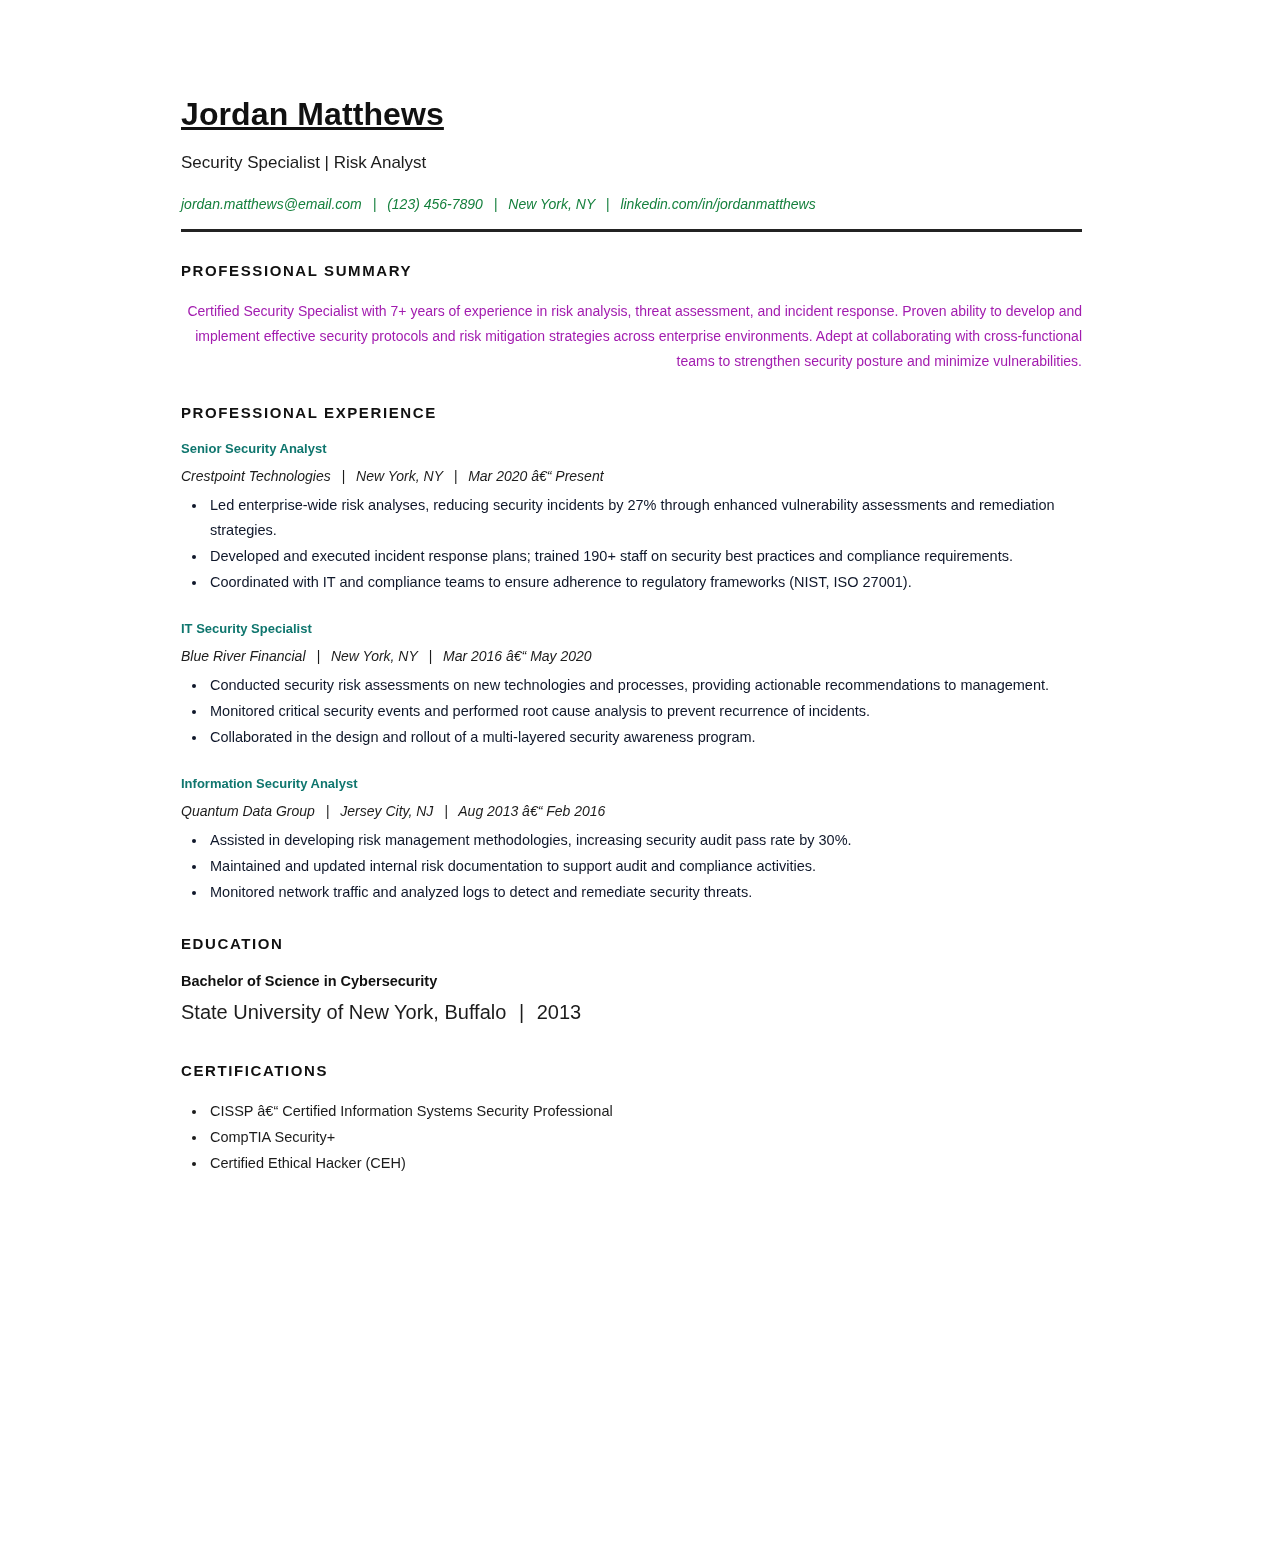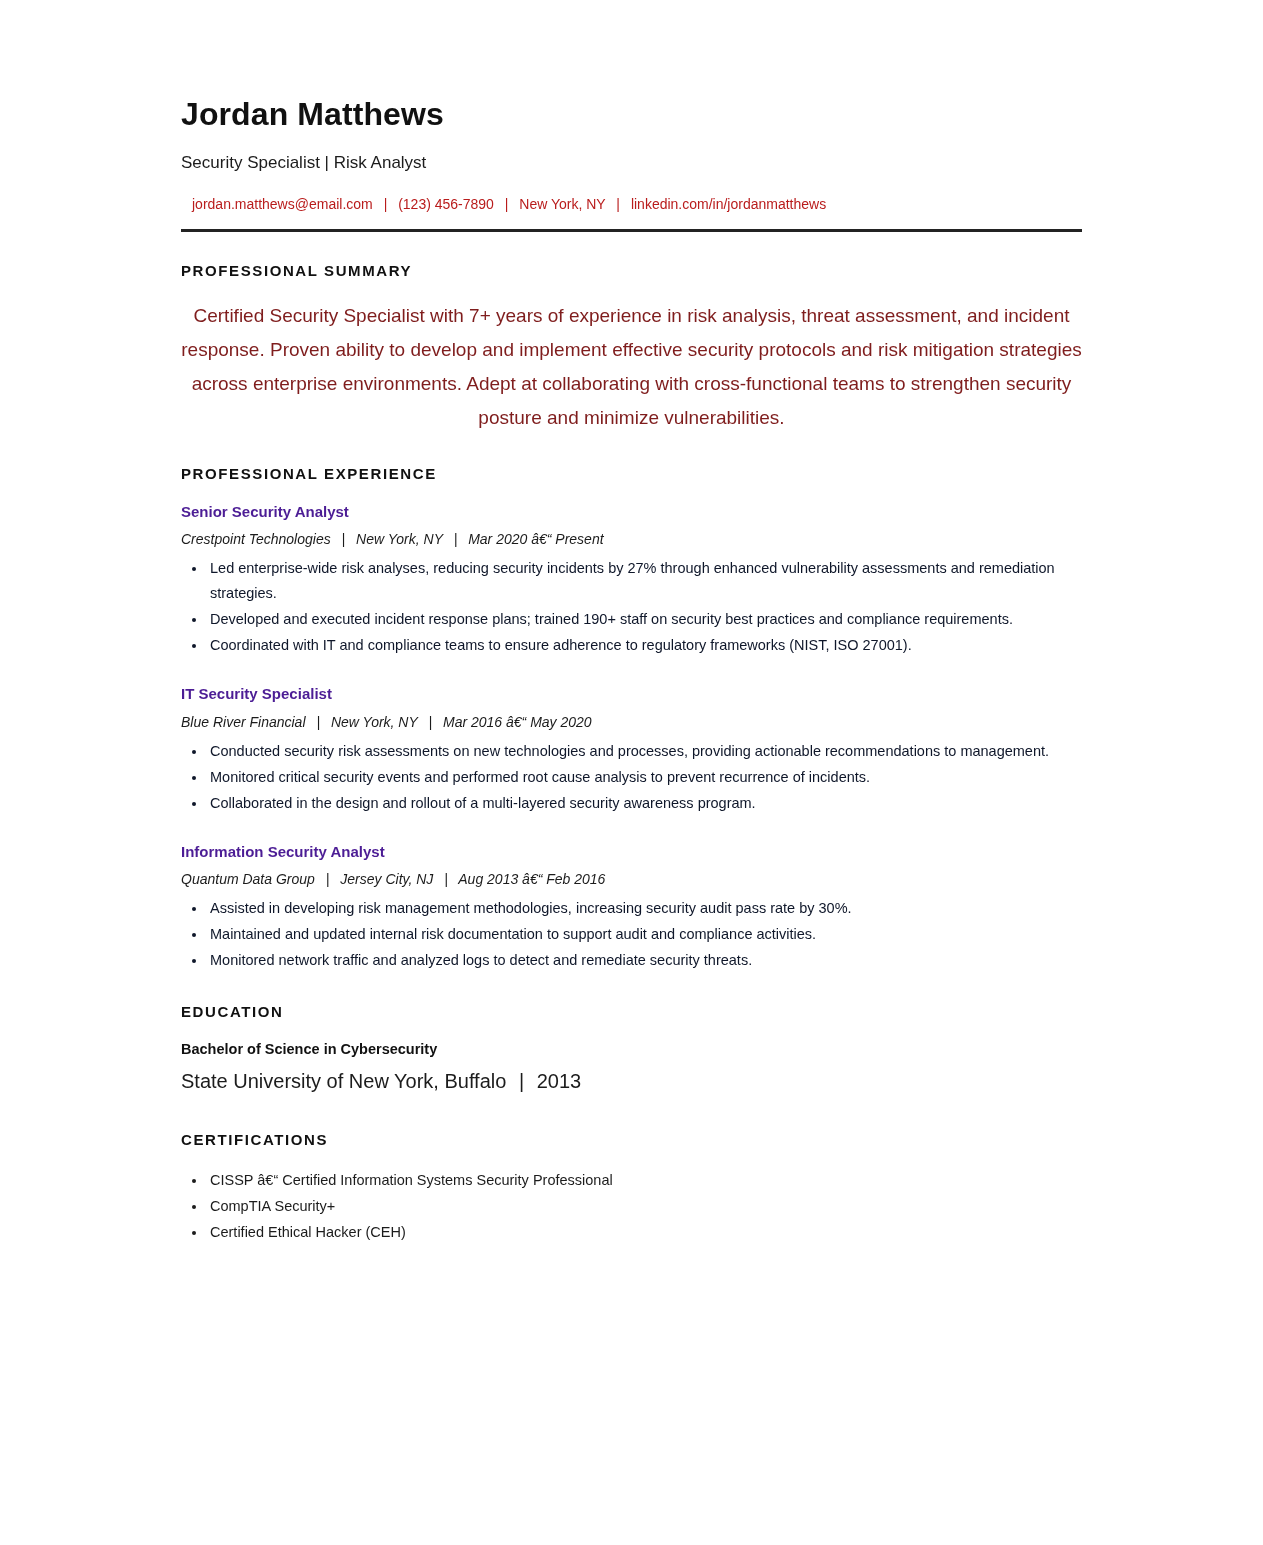--- a/index.html
+++ b/index.html
@@ -26,33 +26,35 @@
   }
 
   
   .name {
     font-size: 32px;
     font-weight: bold;
     letter-spacing: 0.1px;
     line-height: 1.15;
     margin: 0 0 20px 0;
     color: #111111;
+    text-decoration: underline;
   }
   .subtitle {
     font-size: 17px;
     font-weight: normal;
     line-height: 1.2;
     margin: 0 0 22px 0;
     color: #1c1c1c;
   }
   .contact {
     font-size: 14px;
     line-height: 1.3;
-    margin: 0 0 16px 11px;
-    color: #b91c1c;
+    margin: 0 0 16px 0;
+    color: #15803d;
+    font-style: italic;
   }
   .contact .sep {
     display: inline-block;
     padding: 0 7px;
   }
   .header-rule {
     border: 0;
     border-top: 3px solid #232323;
     margin: 0 0 30px 0;
     width: 901px;
@@ -68,40 +70,40 @@
     letter-spacing: 1.6px;
     text-transform: uppercase;
     margin: 0 0 20px 0;
     color: #111111;
   }
   .section-gap-lg {
     margin-bottom: 36px;
   }
 
   .summary-text {
-    font-size: 19px;
+    font-size: 14px;
     line-height: 1.78;
     margin: 0;
-    color: #7f1d1d;
-    text-align: center;
+    color: #a21caf;
+    text-align: right;
   }
 
   
   .job {
     margin: 0 0 26px 0;
   }
   .job:last-child {
     margin-bottom: 0;
   }
   .job-title {
-    font-size: 15px;
+    font-size: 13px;
     font-weight: bold;
     line-height: 1.3;
     margin: 0 0 9px 0;
-    color: #4c1d95;
+    color: #0f766e;
   }
   .job-meta {
     font-size: 14px;
     font-style: italic;
     line-height: 1.3;
     margin: 0 0 8px 0;
     color: #1c1c1c;
   }
   .job-meta .sep {
     display: inline-block;

